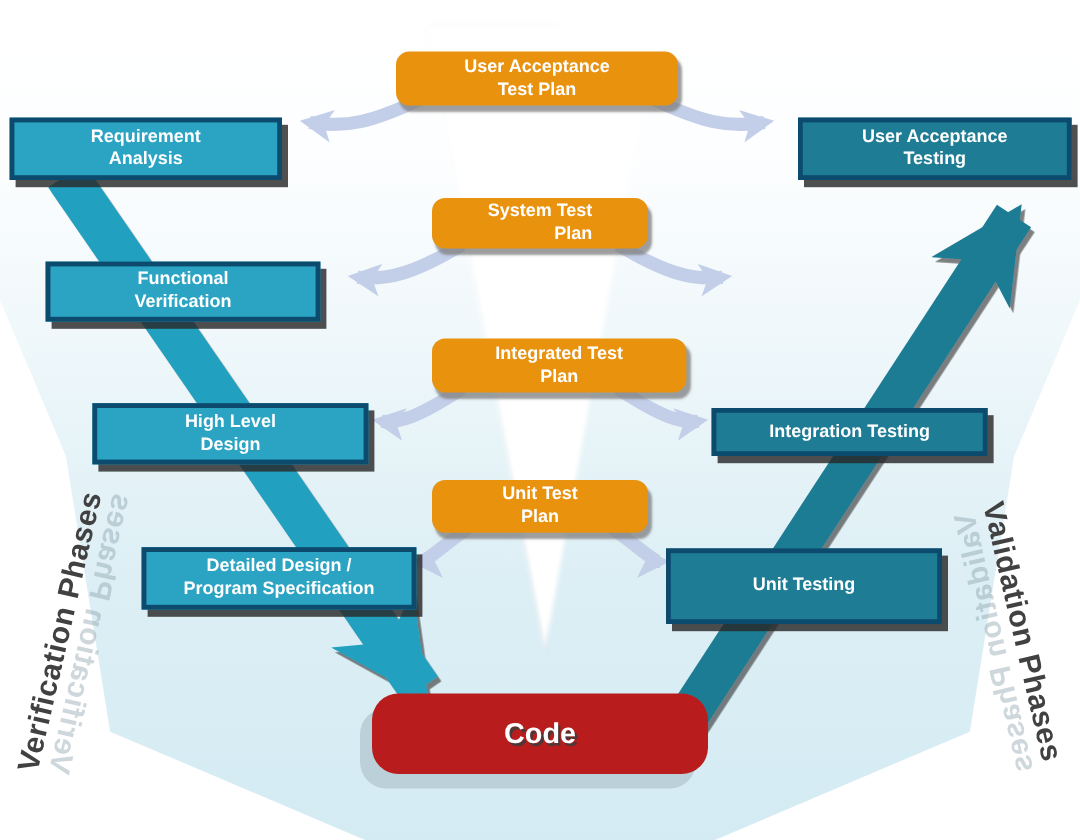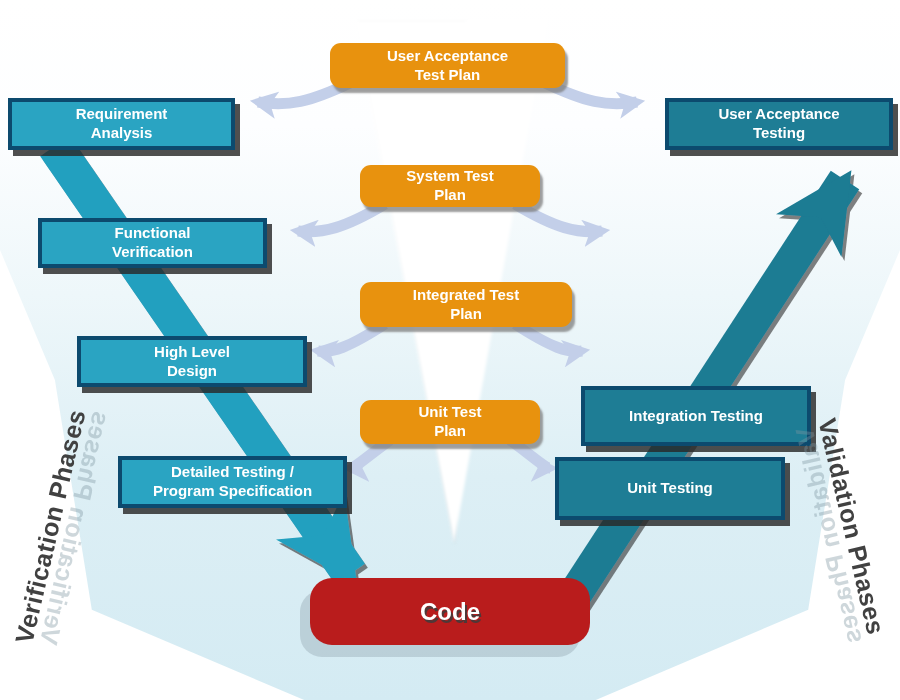--- a/index.html
+++ b/index.html
@@ -88,21 +88,21 @@
       <path d="M 515 324 C 552 348, 568 353, 582 351" marker-end="url(#headLight)"></path>
       <path d="M 390 440 C 360 462, 355 468, 350 468" marker-end="url(#headLight)"></path>
       <path d="M 510 440 C 540 462, 545 468, 550 468" marker-end="url(#headLight)"></path>
     </g>
   </svg>
 
   <div class="box plan" style="left:330px;top:43px;width:235px;height:45px;">
     <span><span>User Acceptance</span><br>
     <span>Test Plan</span></span>
   </div>
-  <div class="box plan" style="left:360px;top:165px;width:180px;height:42px;">
+  <div class="box plan" style="left:360px;top:165px;width:180px;height:42px;text-align:right;">
     <span><span>System Test</span><br>
     <span>Plan</span></span>
   </div>
   <div class="box plan" style="left:360px;top:282px;width:212px;height:45px;">
     <span><span>Integrated Test</span><br>
     <span>Plan</span></span>
   </div>
   <div class="box plan" style="left:360px;top:400px;width:180px;height:44px;">
     <span><span>Unit Test</span><br>
     <span>Plan</span></span>
@@ -114,29 +114,29 @@
   </div>
   <div class="box phase verif" style="left:38px;top:218px;width:229px;height:50px;">
     <span><span>Functional</span><br>
     <span>Verification</span></span>
   </div>
   <div class="box phase verif" style="left:77px;top:336px;width:230px;height:51px;">
     <span><span>High Level</span><br>
     <span>Design</span></span>
   </div>
   <div class="box phase verif" style="left:118px;top:456px;width:229px;height:52px;">
-    <span><span>Detailed Testing /</span><br>
+    <span><span>Detailed Design /</span><br>
     <span>Program Specification</span></span>
   </div>
 
   <div class="box phase valid" style="left:665px;top:98px;width:228px;height:52px;">
     <span><span>User Acceptance</span><br>
     <span>Testing</span></span>
   </div>
-  <div class="box phase valid" style="left:581px;top:340px;width:230px;height:60px;margin-top:46px;">
+  <div class="box phase valid" style="left:593px;top:340px;width:230px;height:40px;">
     <span>Integration Testing</span>
   </div>
   <div class="box phase valid" style="left:555px;top:457px;width:230px;height:63px;">
     <span>Unit Testing</span>
   </div>
 
   <div class="box codebox" style="left:310px;top:578px;width:280px;height:67px;">
     <span>Code</span>
   </div>
 

